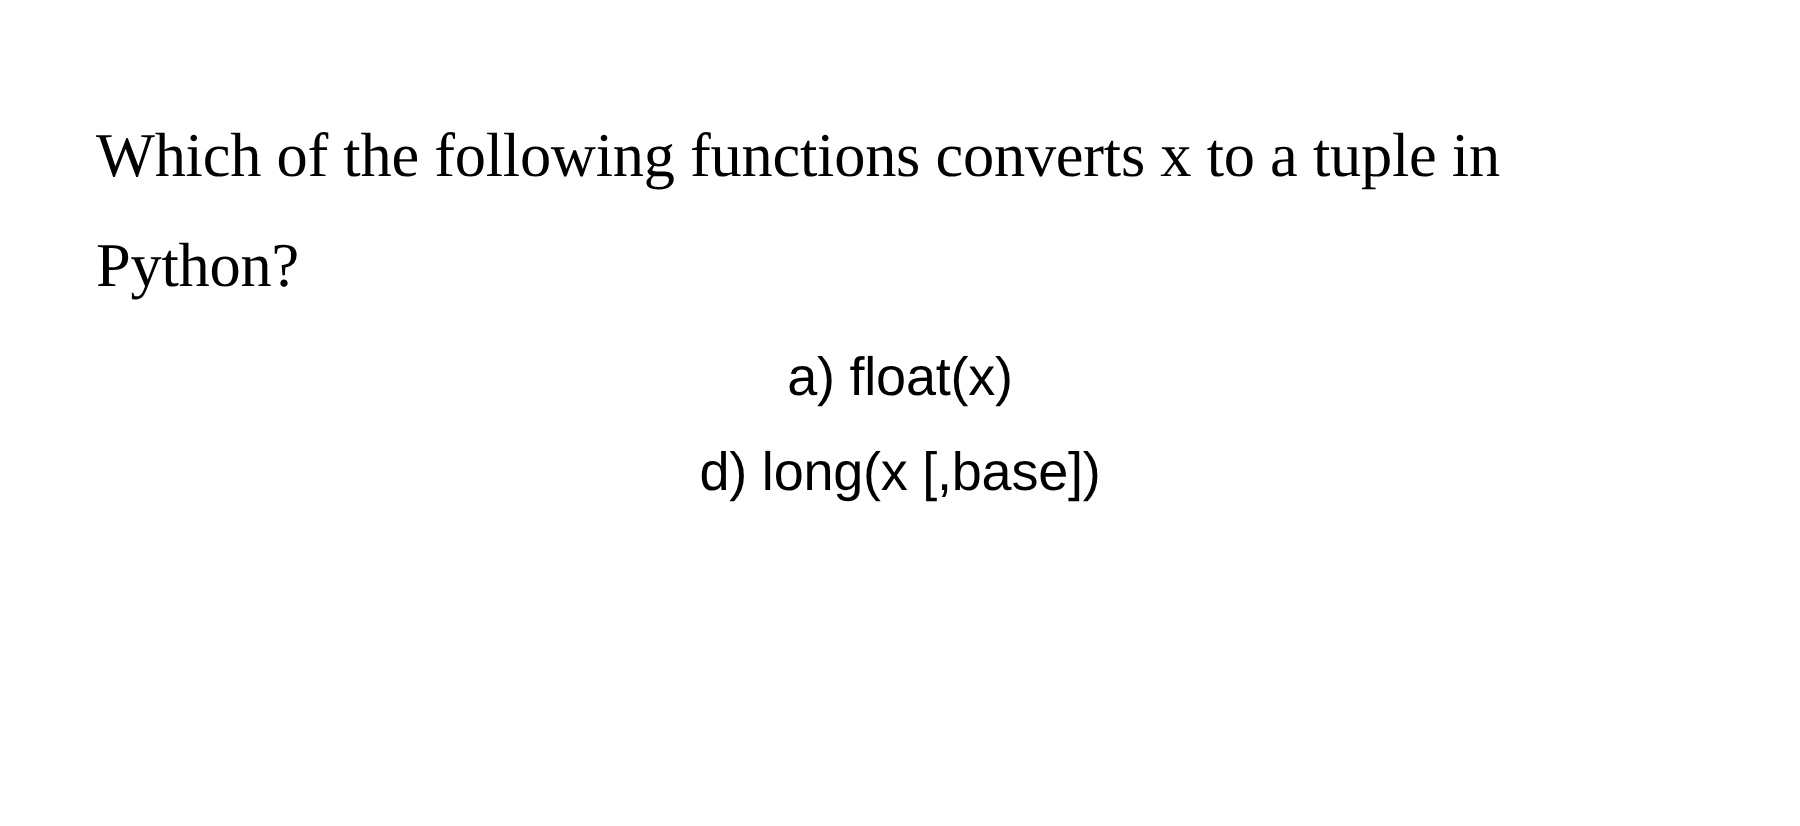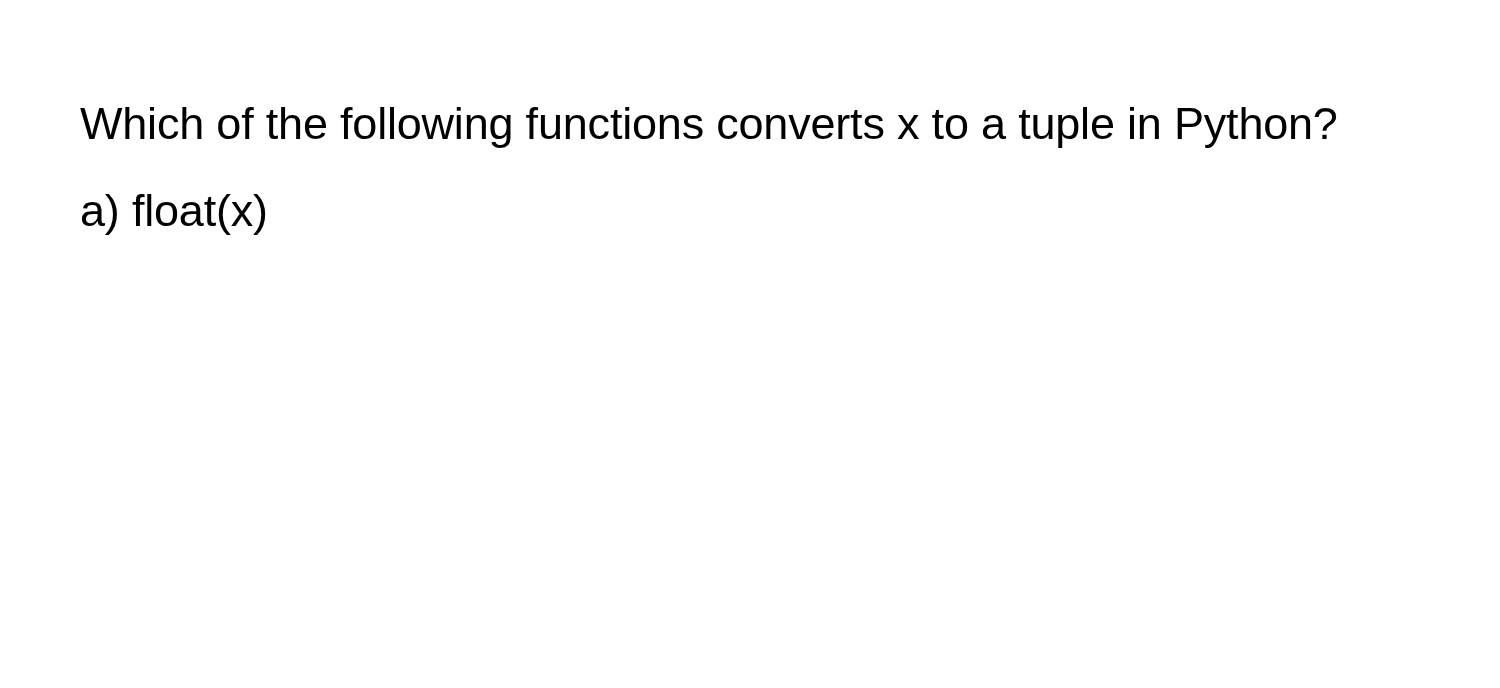--- a/index.html
+++ b/index.html
@@ -9,38 +9,44 @@
     }
     body {
       width: 1500px;
       height: 688px;
       background: #ffffff;
       font-family: -apple-system, BlinkMacSystemFont, "Segoe UI", Helvetica, Arial, sans-serif;
       color: #000000;
       padding: 85px 80px;
     }
     .question-text {
-      font-size: 45px;
+      font-size: 52px;
       line-height: 1.75;
       font-weight: 400;
       letter-spacing: -0.2px;
+      font-family: Liberation Serif, serif;
     }
     .options-container {
       margin-top: 8px;
+      text-align: center;
     }
     .option {
       font-size: 45px;
       line-height: 1.75;
       font-weight: 400;
       letter-spacing: -0.2px;
     }
   </style>
 </head>
 <body>
 
 <div class="question-text">Which of the following functions converts x to a tuple in Python?</div>
 
 <div class="options-container">
   <div class="option">
     <span>a)</span>
     <span>float(x)</span>
   </div>
+  <div class="option">
+    <span>d)</span>
+    <span>long(x [,base])</span>
+  </div>
 </div>
 
 </body></html>

